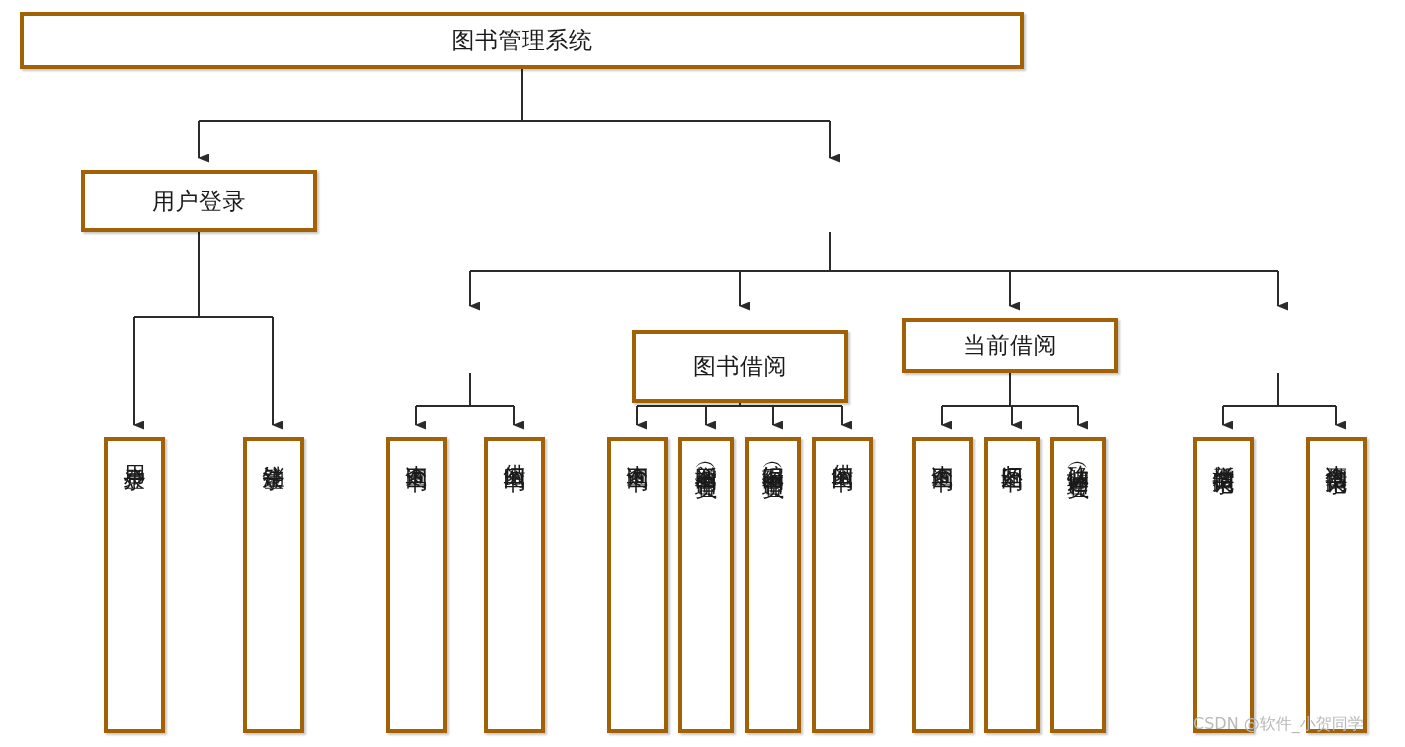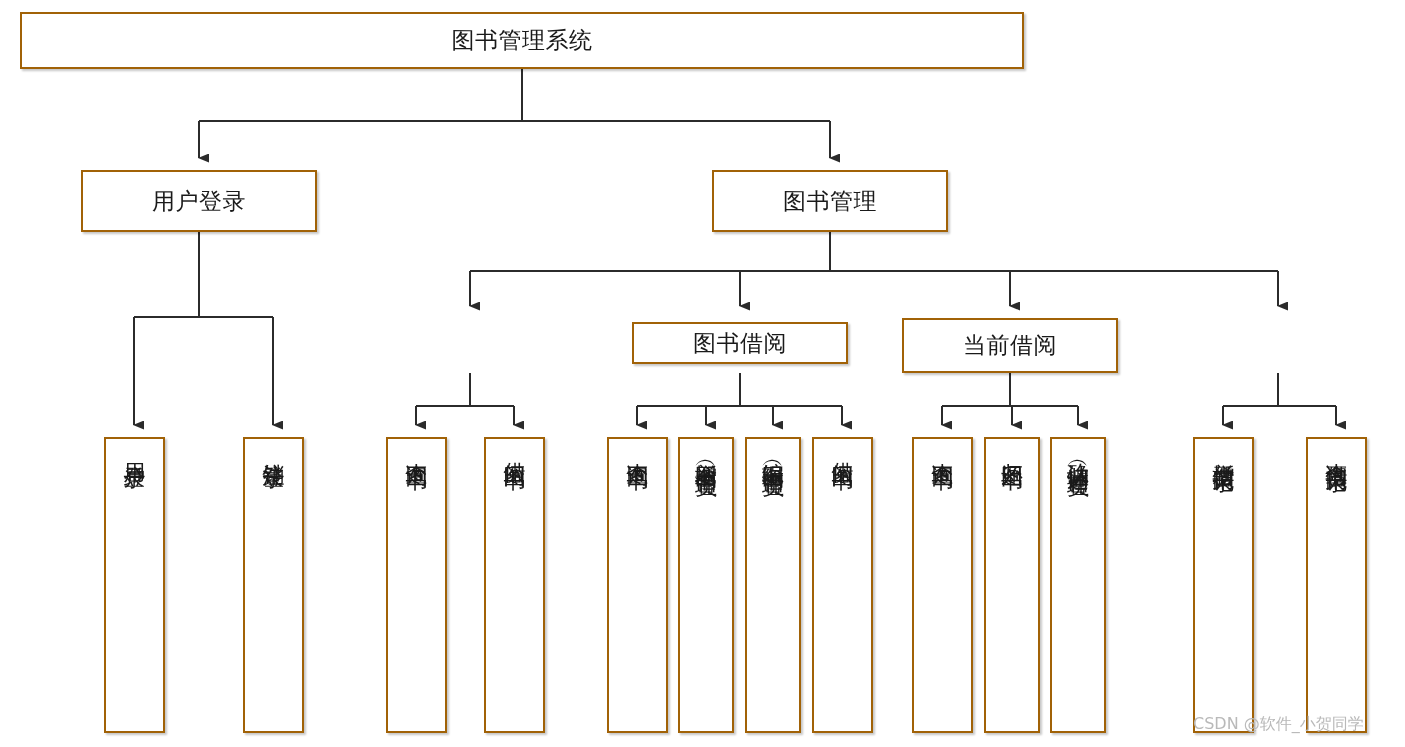--- a/index.html
+++ b/index.html
@@ -22,21 +22,21 @@
     position: absolute;
     left: 0;
     top: 0;
     width: 1405px;
     height: 747px;
   }
   .node {
     position: absolute;
     box-sizing: border-box;
     background: #ffffff;
-    border: 2px solid #a16207;
+    border: 4px solid #a16207;
     box-shadow: 2px 2px 2px rgba(0,0,0,0.22);
     display: flex;
     align-items: center;
     justify-content: center;
     z-index: 3;
   }
   .node .label {
     color: #1a1a1a;
     line-height: 1.08;
     letter-spacing: 0.5px;
@@ -127,25 +127,22 @@
     </g>
   </svg>
 
   <div class="node root h" style="left:20px;top:12px;width:1004px;height:57px;">
     <span class="label">图书管理系统</span>
   </div>
 
   <div class="node h" style="left:81px;top:170px;width:236px;height:62px;">
     <span class="label">用户登录</span>
   </div>
-  <div class="node h" style="left:712px;top:170px;width:236px;height:62px;">
-    <span class="label">图书管理</span>
-  </div>
 
-  <div class="node h" style="left:632px;top:322px;width:216px;height:42px;">
+  <div class="node h" style="left:632px;top:330px;width:216px;height:73px;">
     <span class="label">图书借阅</span>
   </div>
   <div class="node h" style="left:902px;top:318px;width:216px;height:55px;">
     <span class="label">当前借阅</span>
   </div>
 
   <div class="node v" style="left:104px;top:437px;width:61px;height:296px;">
     <span class="label">用户登录</span>
   </div>
   <div class="node v" style="left:243px;top:437px;width:61px;height:296px;">

